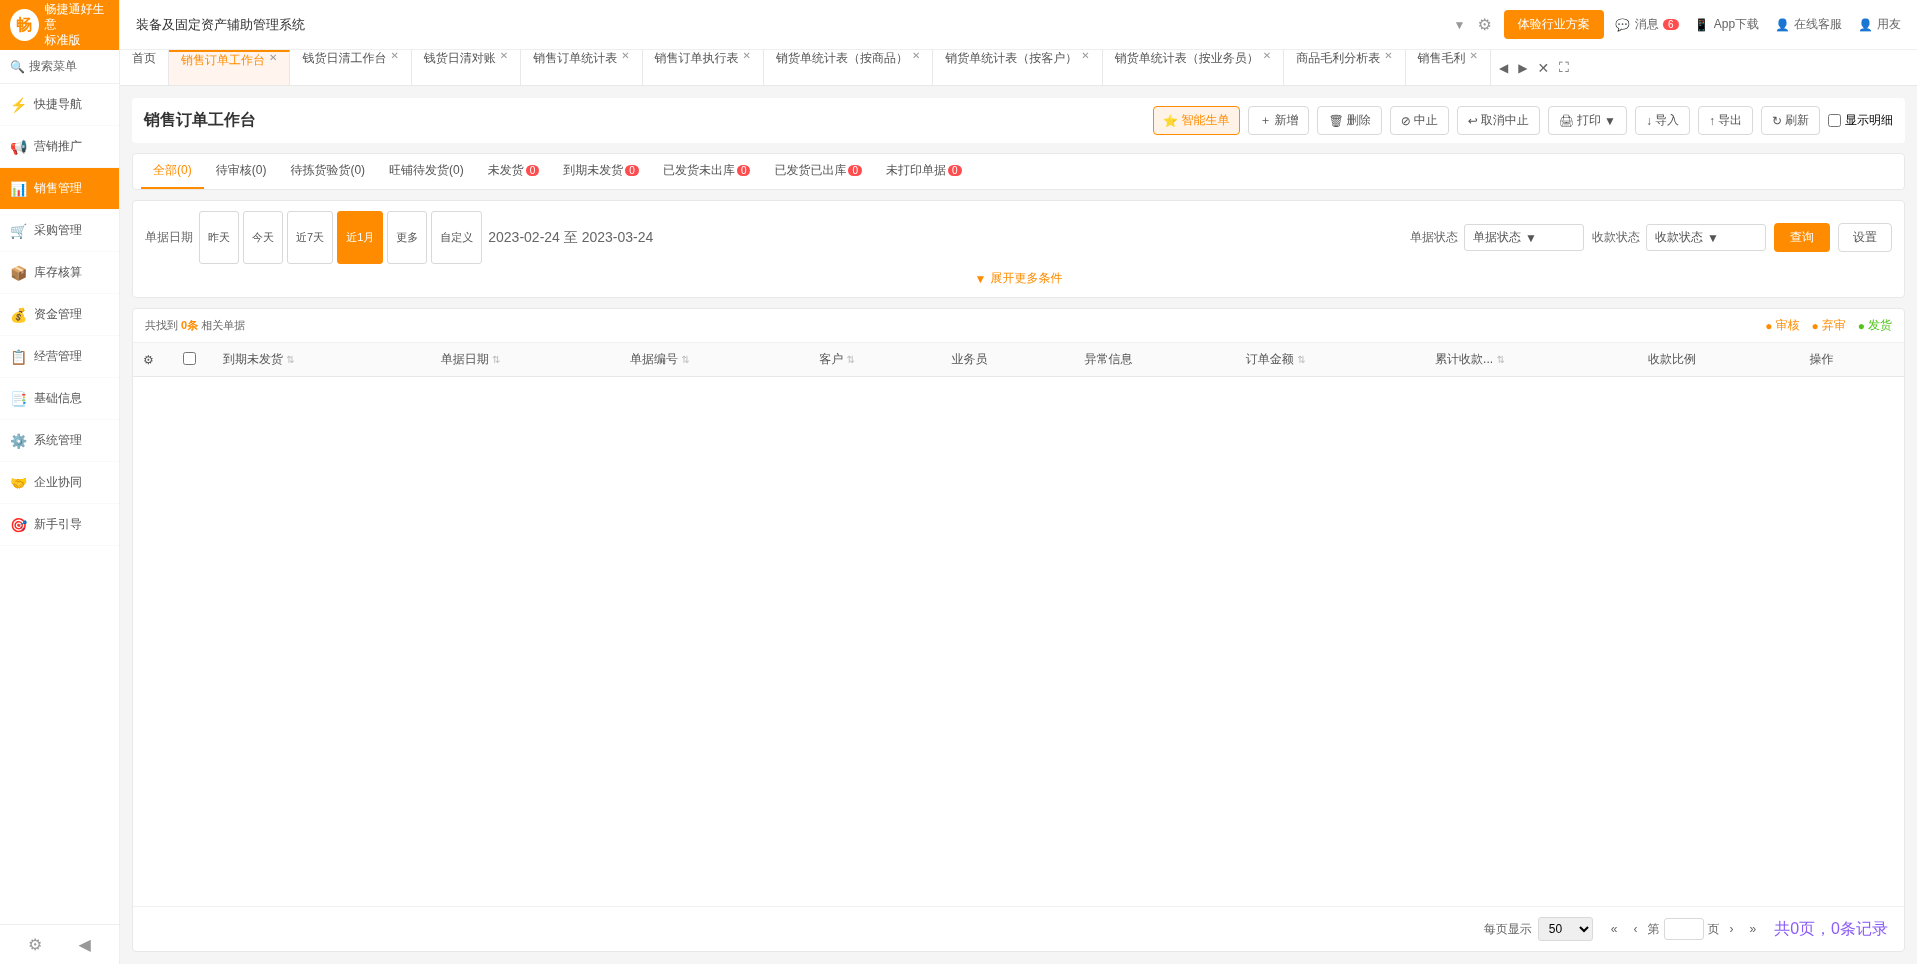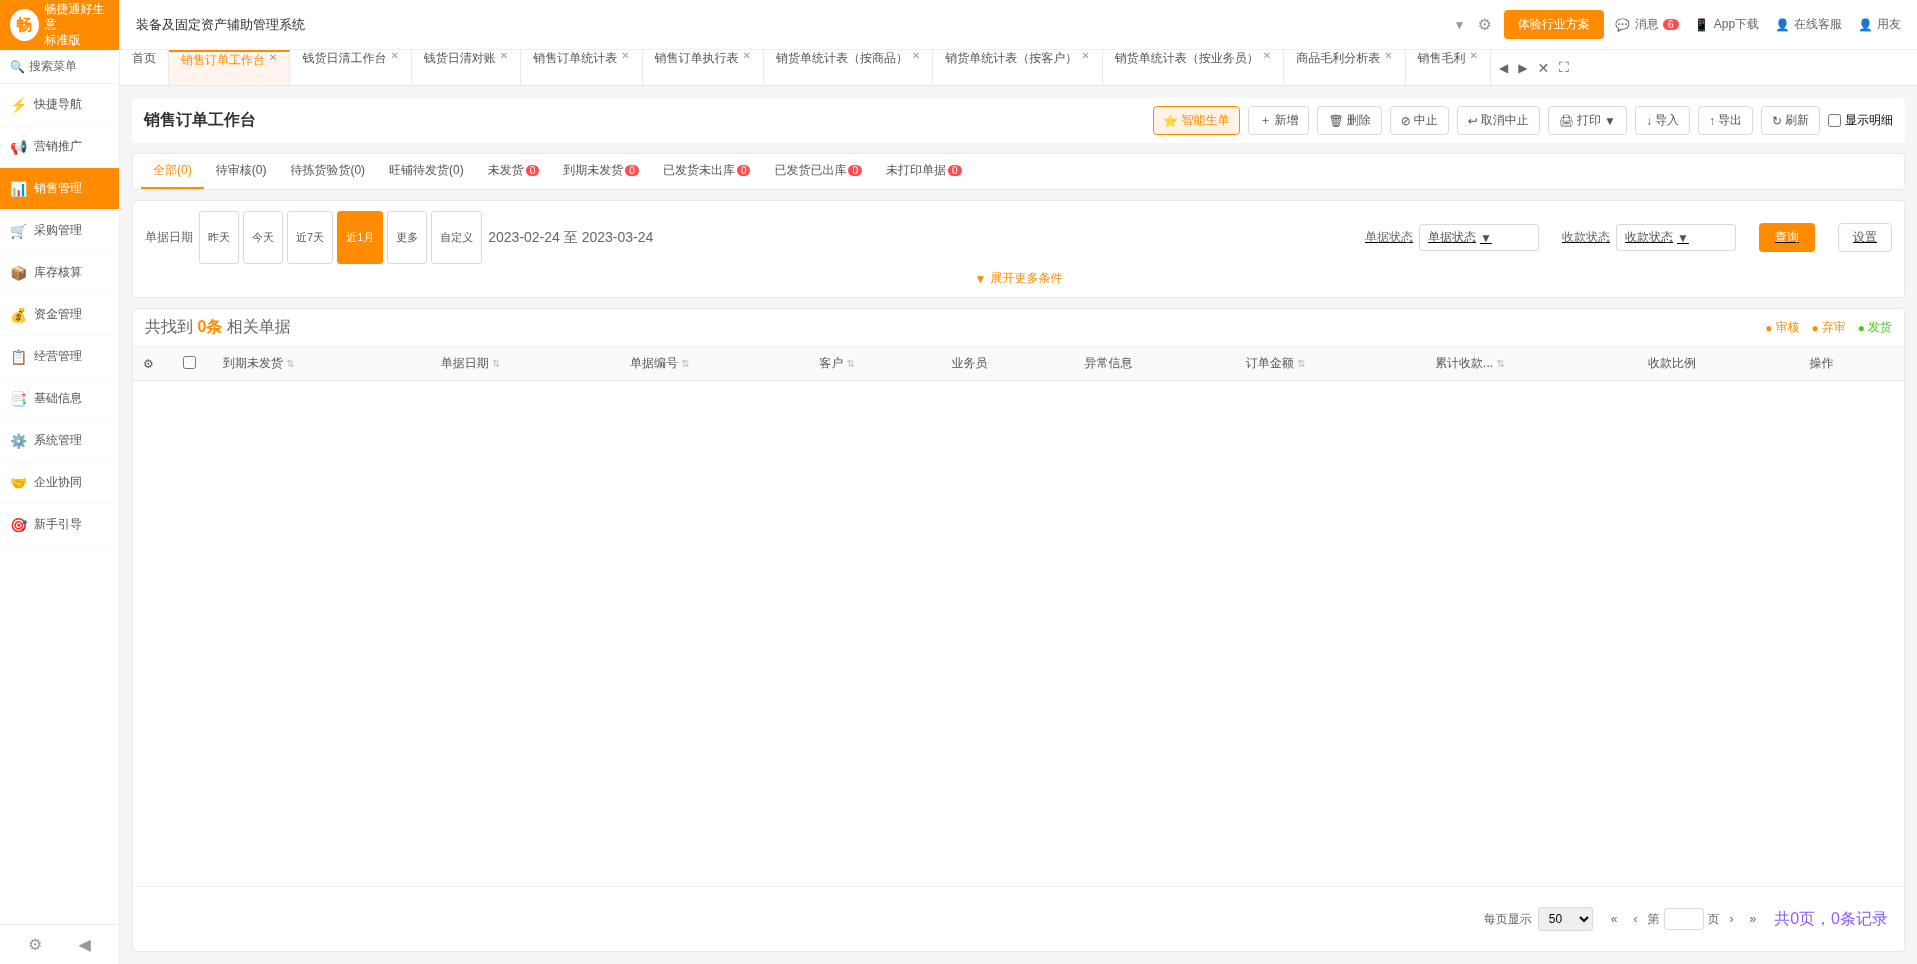--- a/index.html
+++ b/index.html
@@ -65,53 +65,53 @@
     .date-btn.active { background: #ff8c00; color: #fff; border-color: #ff8c00; }
     .filter-date-range { color: #666; font-size: 14px; }
     .filter-select { display: flex; align-items: center; border: 1px solid #d9d9d9; border-radius: 3px; padding: 4px 8px; background: #fff; cursor: pointer; color: #555; font-size: 12px; gap: 4px; min-width: 120px; }
     .expand-btn { display: flex; align-items: center; gap: 4px; color: #ff8c00; cursor: pointer; font-size: 12px; margin: 6px auto 0; justify-content: center; }
     .query-btn { background: #ff8c00; color: #fff; border: none; padding: 6px 16px; border-radius: 4px; cursor: pointer; font-size: 12px; }
     .set-btn { background: #fff; color: #555; border: 1px solid #d9d9d9; padding: 5px 14px; border-radius: 4px; cursor: pointer; font-size: 12px; }
 
     
     .table-area { background: #fff; border-radius: 4px; flex: 1; display: flex; flex-direction: column; border: 1px solid #e8e8e8; overflow: hidden; }
     .table-toolbar { display: flex; align-items: center; justify-content: space-between; padding: 8px 12px; border-bottom: 1px solid #f0f0f0; }
-    .table-count { color: #666; font-size: 16px; }
+    .table-count { color: #666; font-size: 11px; }
     .table-ops { display: flex; gap: 12px; }
     .table-op { display: flex; align-items: center; gap: 3px; color: #ff8c00; cursor: pointer; font-size: 12px; }
     .table-op.send { color: #52c41a; }
 
     
     .data-table { width: 100%; border-collapse: collapse; }
     .data-table th { background: #fafafa; border-bottom: 1px solid #e8e8e8; padding: 8px 10px; text-align: left; color: #555; font-weight: 500; font-size: 12px; white-space: nowrap; }
     .data-table th .sort-icon { color: #bbb; font-size: 10px; }
     .th-check { width: 40px; }
     .th-setting { width: 40px; }
 
     
     .empty-state { flex: 1; display: flex; flex-direction: column; align-items: center; justify-content: center; padding: 60px 0; }
     .empty-icon { font-size: 80px; margin-bottom: 12px; color: #ffcba4; }
     .empty-text { color: #999; font-size: 13px; }
 
     
-    .pagination { display: flex; align-items: center; justify-content: space-between; padding: 20px 16px; border-top: 1px solid #f0f0f0; }
+    .pagination { display: flex; align-items: center; justify-content: space-between; padding: 10px 16px; border-top: 1px solid #f0f0f0; }
     .page-size-selector { display: flex; align-items: center; gap: 6px; color: #666; font-size: 12px; }
     .page-size-select { border: 1px solid #d9d9d9; border-radius: 3px; padding: 3px 6px; font-size: 12px; }
     .page-nav { display: flex; align-items: center; gap: 4px; color: #666; font-size: 12px; }
     .page-btn { cursor: pointer; padding: 3px 6px; color: #666; }
     .page-input { border: 1px solid #d9d9d9; border-radius: 3px; width: 40px; text-align: center; padding: 3px; font-size: 12px; }
     .page-total { color: #8b5cf6; font-size: 16px; }
 
     
     .scroll-area { overflow-x: auto; flex: 1; }
     .scroll-area::-webkit-scrollbar { height: 6px; }
     .scroll-area::-webkit-scrollbar-thumb { background: #ccc; border-radius: 3px; }
 
     .filter-right { display: flex; flex-direction: column; gap: 6px; }
-    .filter-queries { display: flex; gap: 23px; text-decoration: underline; }
+    .filter-queries { display: flex; gap: 8px; }
   </style>
 </head>
 <body>
 
 <div class="sidebar">
   <div class="sidebar-logo">
     <div class="sidebar-logo-icon">畅</div>
     <div class="sidebar-logo-text">
       <div>畅捷通好生意</div>
       <div>标准版</div>

